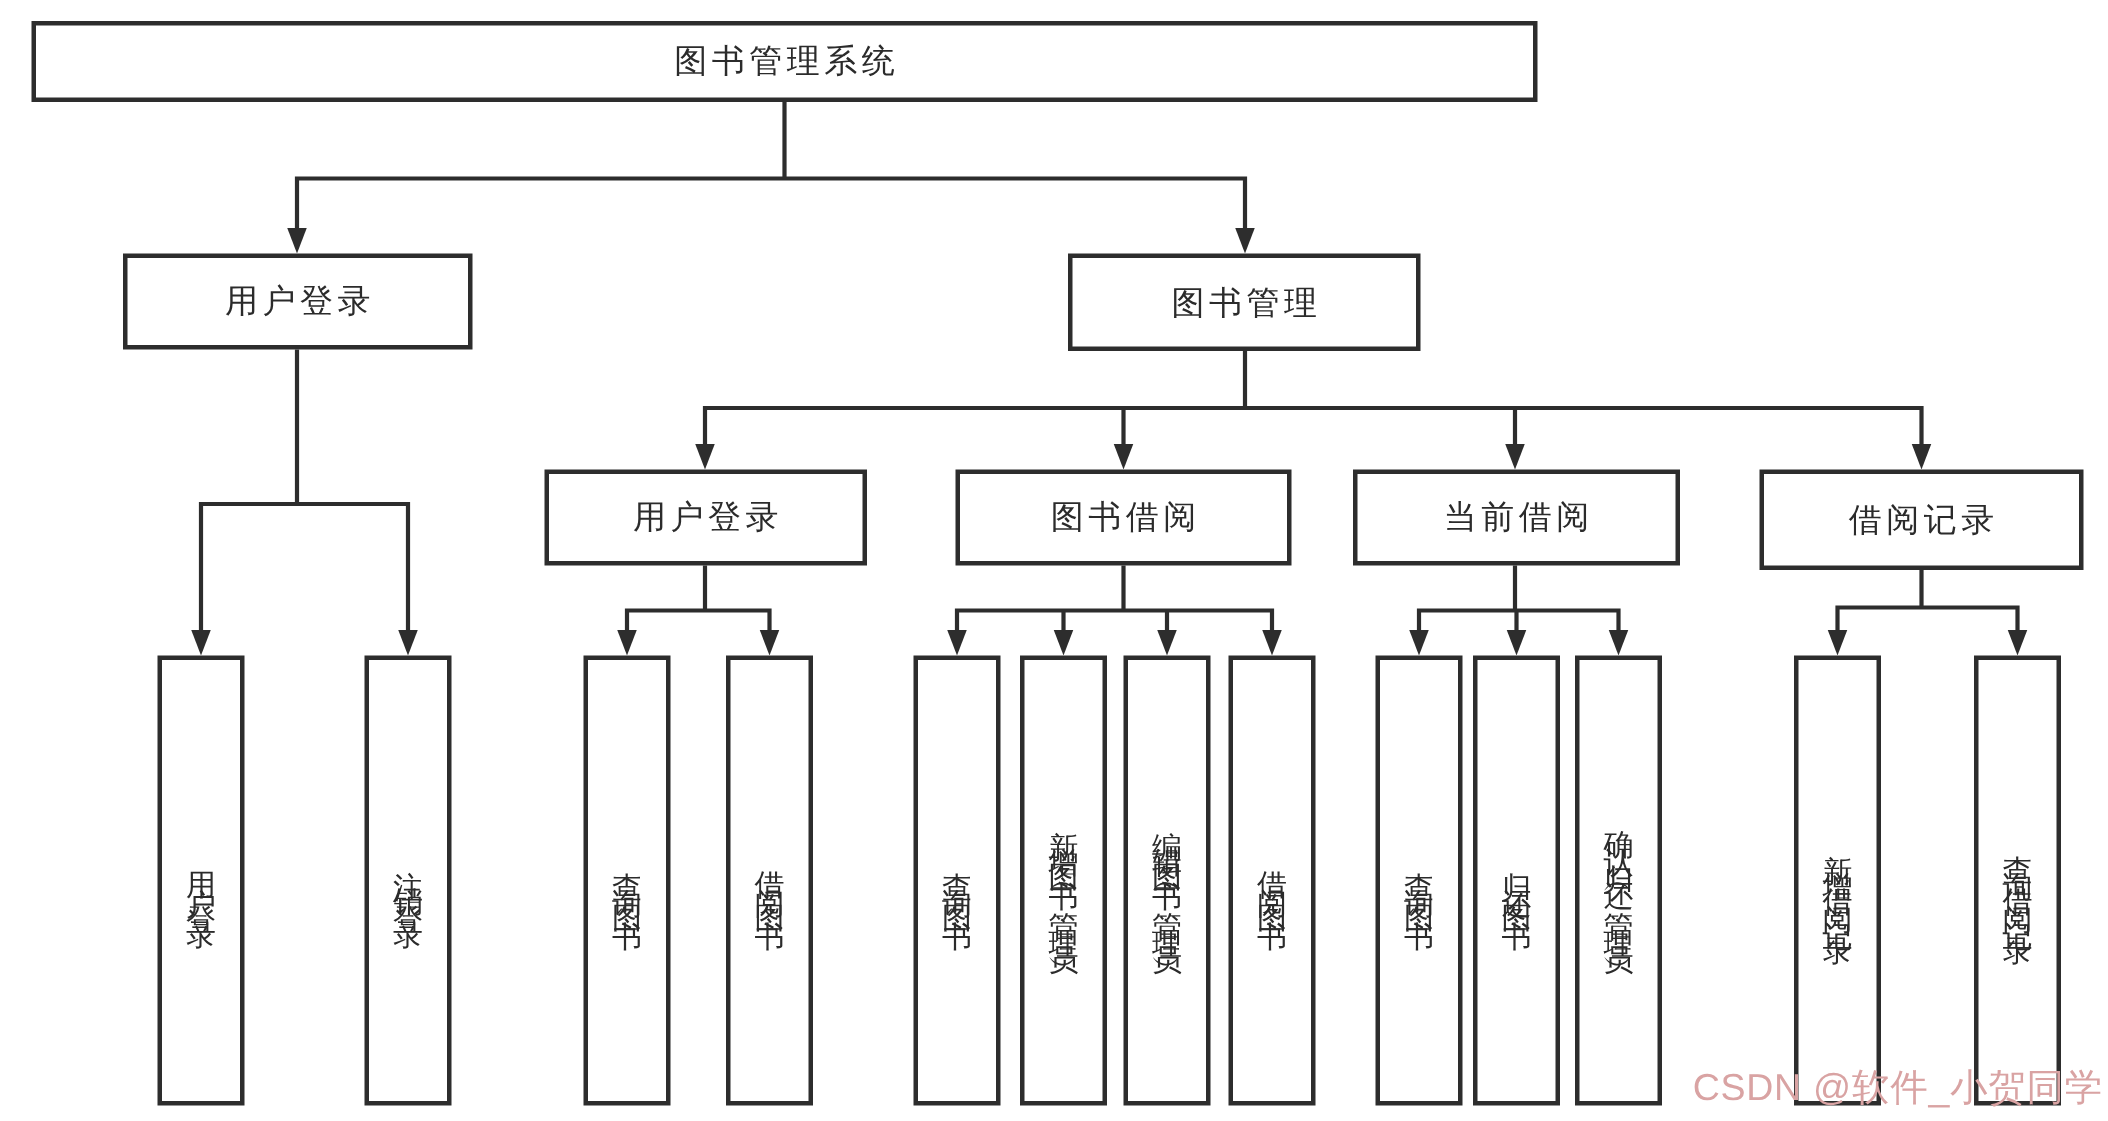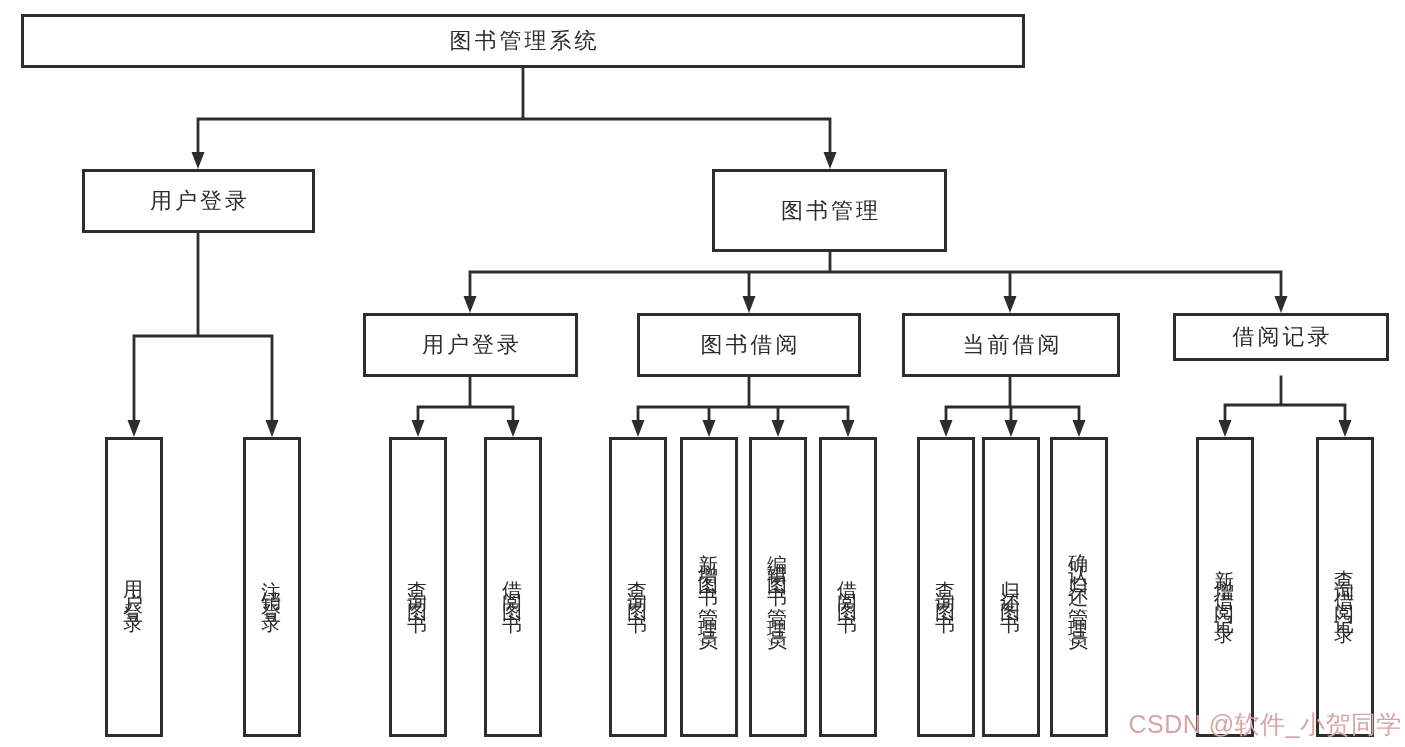--- a/index.html
+++ b/index.html
@@ -99,26 +99,26 @@
     <g>
       <path d="M1281 377 V405 M1225 405 H1345 M1225 405 V421 M1345 405 V421"></path>
       <polygon points="1218.5 420, 1231.5 420, 1225 437"></polygon>
       <polygon points="1338.5 420, 1351.5 420, 1345 437"></polygon>
     </g>
   </svg>
 
   <div class="node" style="left:21px;top:14px;width:1004px;height:54px;">图书管理系统</div>
 
   <div class="node" style="left:82px;top:169px;width:233px;height:64px;">用户登录</div>
-  <div class="node" style="left:712px;top:169px;width:235px;height:83px;">图书管理</div>
+  <div class="node" style="left:712px;top:169px;width:235px;height:65px;">图书管理</div>
 
   <div class="node" style="left:363px;top:313px;width:215px;height:64px;">用户登录</div>
   <div class="node" style="left:637px;top:313px;width:224px;height:64px;">图书借阅</div>
   <div class="node" style="left:902px;top:313px;width:218px;height:64px;">当前借阅</div>
-  <div class="node" style="left:1173px;top:313px;width:216px;height:48px;">借阅记录</div>
+  <div class="node" style="left:1173px;top:313px;width:216px;height:67px;">借阅记录</div>
 
   <div class="node vnode" style="left:105px;top:437px;width:58px;height:300px;">用户登录</div>
   <div class="node vnode" style="left:243px;top:437px;width:58px;height:300px;">注销登录</div>
 
   <div class="node vnode" style="left:389px;top:437px;width:58px;height:300px;">查询图书</div>
   <div class="node vnode" style="left:484px;top:437px;width:58px;height:300px;">借阅图书</div>
 
   <div class="node vnode" style="left:609px;top:437px;width:58px;height:300px;">查询图书</div>
   <div class="node vnode" style="left:680px;top:437px;width:58px;height:300px;">新增图书（管理员）</div>
   <div class="node vnode" style="left:749px;top:437px;width:58px;height:300px;">编辑图书（管理员）</div>

